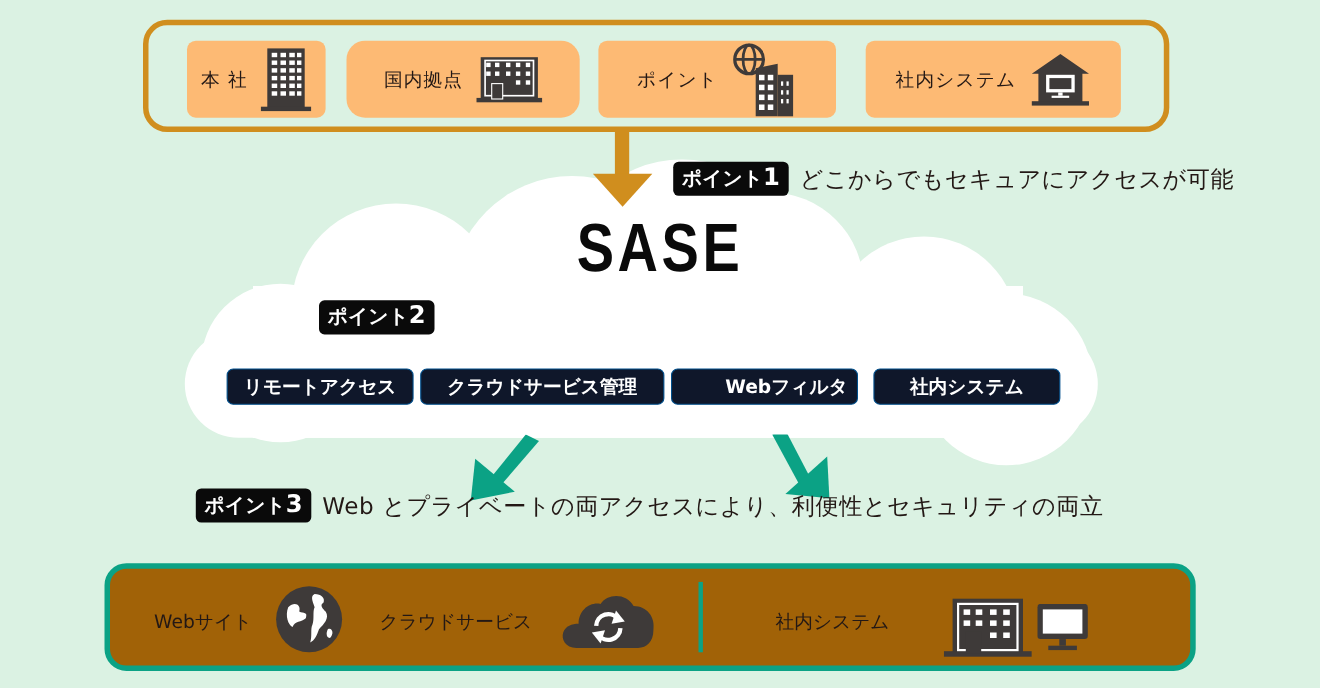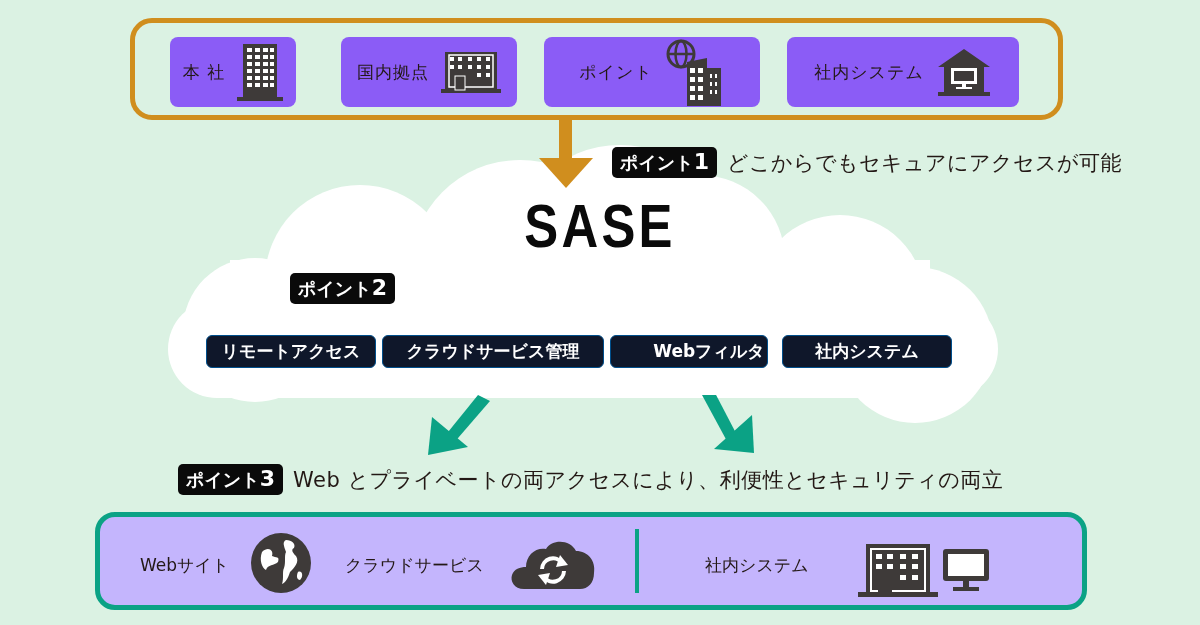--- a/index.html
+++ b/index.html
@@ -12,21 +12,21 @@
   }
   .abs { position: absolute; }
 
   
   .top-frame {
     left: 130px; top: 18px; width: 933px; height: 102px;
     border: 5px solid #d08e1e; border-radius: 22px;
   }
   .loc-card {
     position: absolute; top: 14px; height: 70px;
-    background: #8b5cf6; border-radius: 8px;
+    background: #fdba74; border-radius: 8px;
     display: flex; align-items: center; justify-content: center; gap: 12px;
   }
   .loc-label { font-size: 17px; letter-spacing: 1px; }
   .icon { display: inline-block; }
 
   
   .orange-stem { left: 559px; top: 120px; width: 13px; height: 40px; background: #d08e1e; }
   .orange-head {
     left: 539px; top: 158px; width: 0; height: 0;
     border-left: 27px solid transparent; border-right: 27px solid transparent;
@@ -57,21 +57,21 @@
   .feature {
     background: #0f172a; color: #fff; border-radius: 6px;
     height: 33px; font-size: 17px; font-weight: bold;
     display: flex; align-items: center; justify-content: center;
     border: 1px solid #004f8c;
   }
 
   
   .bottom-frame {
     left: 95px; top: 512px; width: 992px; height: 98px;
-    border: 5px solid #0ba285; border-radius: 20px; background: #c4b5fd;
+    border: 5px solid #0ba285; border-radius: 20px; background: #a16207;
   }
   .divider { position: absolute; left: 535px; top: 12px; width: 4px; height: 64px; background: #0ba285; }
   .dest-label { position: absolute; top: 37px; font-size: 17px; white-space: nowrap; }
 </style>
 </head>
 <body>
 
 <svg class="abs cloud" viewBox="0 0 1200 625">
   <g fill="#ffffff">
     <rect x="168" y="300" width="830" height="98" rx="49"></rect>
@@ -113,21 +113,21 @@
           <rect x="18" y="34" width="5" height="4"></rect>
           <rect x="26" y="34" width="5" height="4"></rect>
           <rect x="33" y="34" width="4" height="4"></rect>
         <rect x="10" y="41" width="5" height="4"></rect>
           <rect x="18" y="41" width="5" height="4"></rect>
           <rect x="26" y="41" width="5" height="4"></rect>
           <rect x="33" y="41" width="4" height="4"></rect>
       </g>
     </svg>
   </div>
-  <div class="loc-card" style="left:206px;width:176px;">
+  <div class="loc-card" style="left:180px;width:212px;border-radius:17px;">
     <span class="loc-label">国内拠点</span>
     <svg class="icon" width="60" height="44" viewBox="0 0 60 44">
       <rect x="4" y="2" width="52" height="38" fill="#3e3a39"></rect>
       <rect x="0" y="39" width="60" height="4" fill="#3e3a39"></rect>
       <g fill="#fff">
         <rect x="9" y="7" width="9" height="30" fill="none"></rect>
         <rect x="9" y="7" width="4" height="4"></rect>
           <rect x="17" y="7" width="4" height="4"></rect>
           <rect x="27" y="7" width="4" height="4"></rect>
           <rect x="36" y="7" width="4" height="4"></rect>
@@ -194,36 +194,36 @@
 
 <div class="abs sase-title">SASE</div>
 
 <div class="abs point-row" style="left:290px; top:273px; gap:8px;">
   <span class="badge"><span>ポイント</span><span class="num">2</span></span>
 </div>
 
 <div class="abs features">
   <div class="feature" style="width:170px;">リモートアクセス</div>
   <div class="feature" style="width:222px;">クラウドサービス管理</div>
-  <div class="feature" style="width:158px;padding-left:40px;">Webフィルタ</div>
+  <div class="feature" style="width:170px;padding-left:40px;">Webフィルタ</div>
   <div class="feature" style="width:170px; margin-left:8px;">社内システム</div>
 </div>
 
 <svg class="abs" style="left:420px; top:395px;" width="350" height="62">
   <g fill="#0ba285">
     <polygon points="58,0 70,6 32,50 24,42"></polygon>
     <polygon points="12,22 8,60 48,52"></polygon>
   </g>
   <g fill="#0ba285">
     <polygon points="282,0 294,-4 318,42 308,48"></polygon>
     <polygon points="332,20 334,58 294,54"></polygon>
   </g>
 </svg>
 
-<div class="abs point-row" style="left:178px; top:464px;">
+<div class="abs point-row" style="left:178px; top:444px;">
   <span class="badge"><span>ポイント</span><span class="num">3</span></span>
   <span class="point-text">Web とプライベートの両アクセスにより、利便性とセキュリティの両立</span>
 </div>
 
 <div class="abs bottom-frame">
   <span class="dest-label" style="left:40px;">Webサイト</span>
   <svg class="abs" style="left:150px; top:15px;" width="62" height="62" viewBox="0 0 62 62">
     <circle cx="31" cy="31" r="30" fill="#3e3a39"></circle>
     <path d="M12 20 C18 14 24 18 22 24 C26 26 30 24 28 30 C24 34 18 32 16 38 C12 36 9 28 12 20 Z" fill="#fff"></path>
     <path d="M36 8 C42 8 46 12 44 16 C40 18 44 22 46 24 C50 30 44 36 40 40 C38 46 36 50 32 52 C34 46 32 40 34 36 C36 30 34 24 36 20 C34 14 32 10 36 8 Z" fill="#fff"></path>

